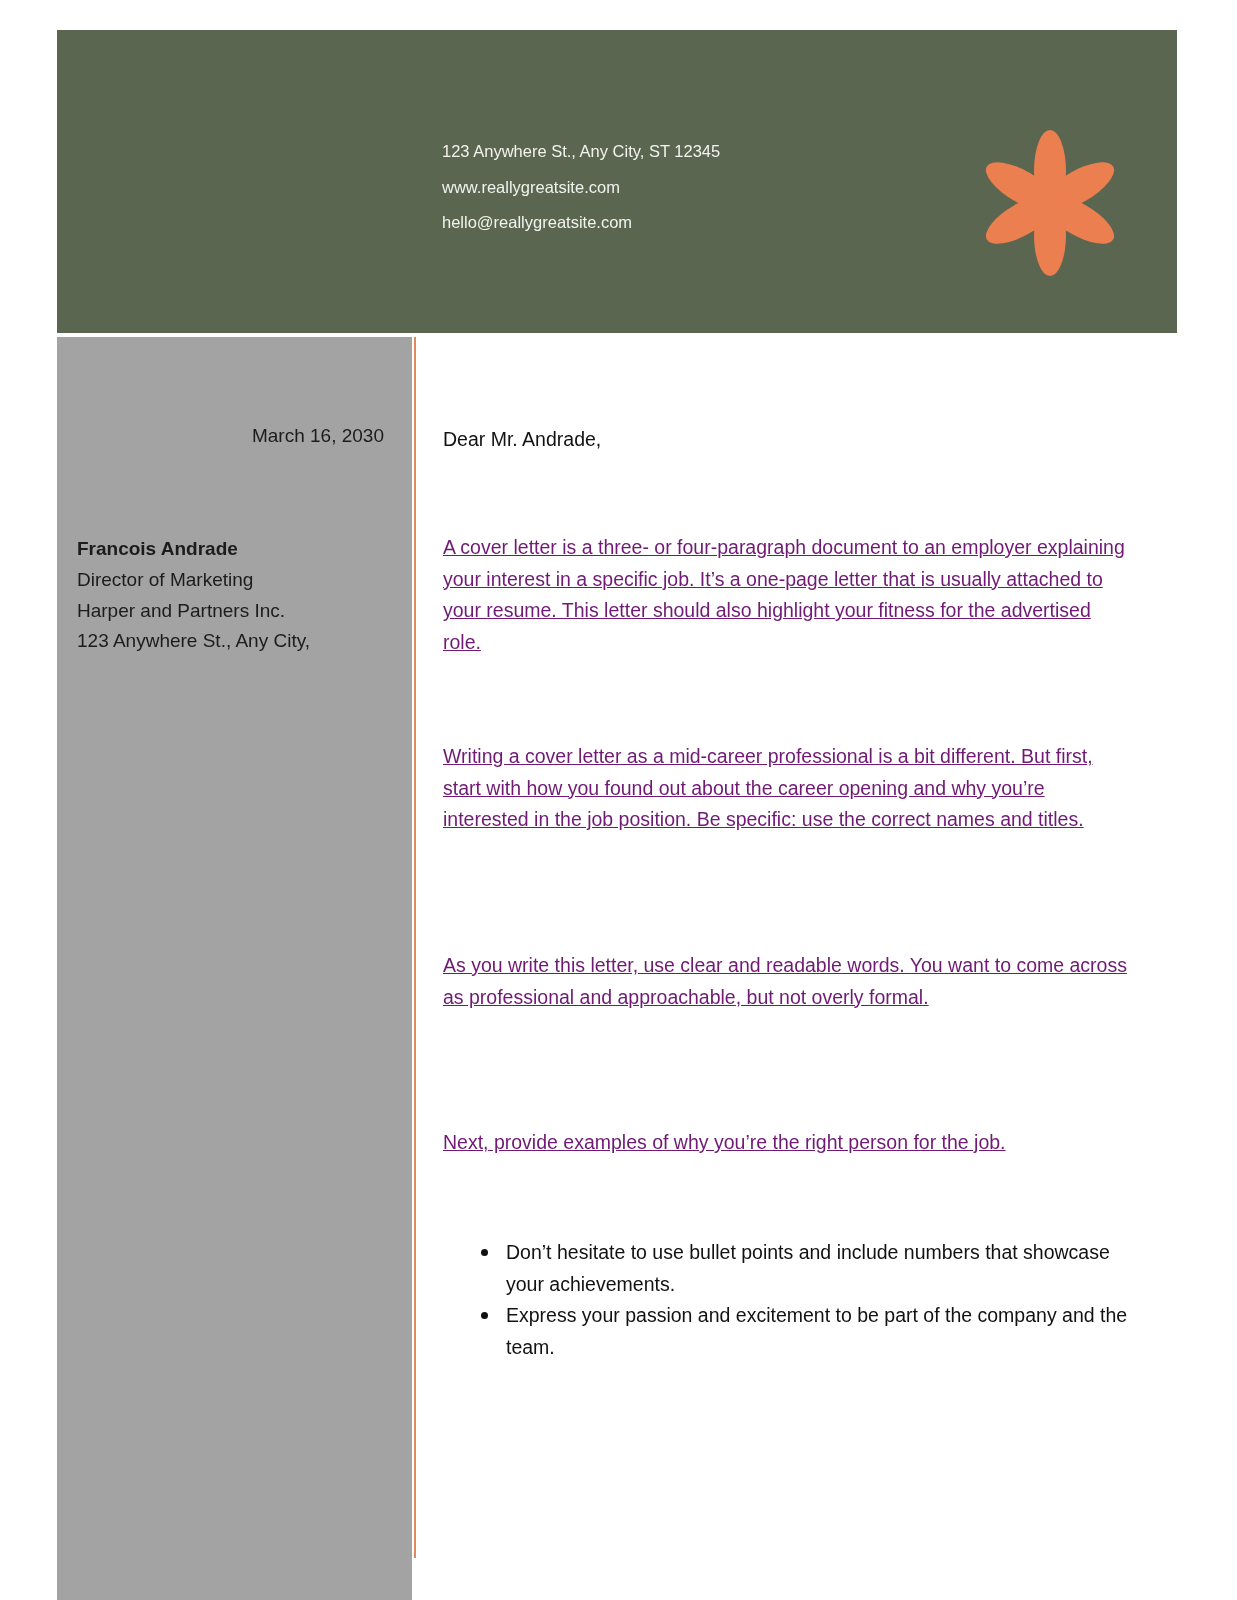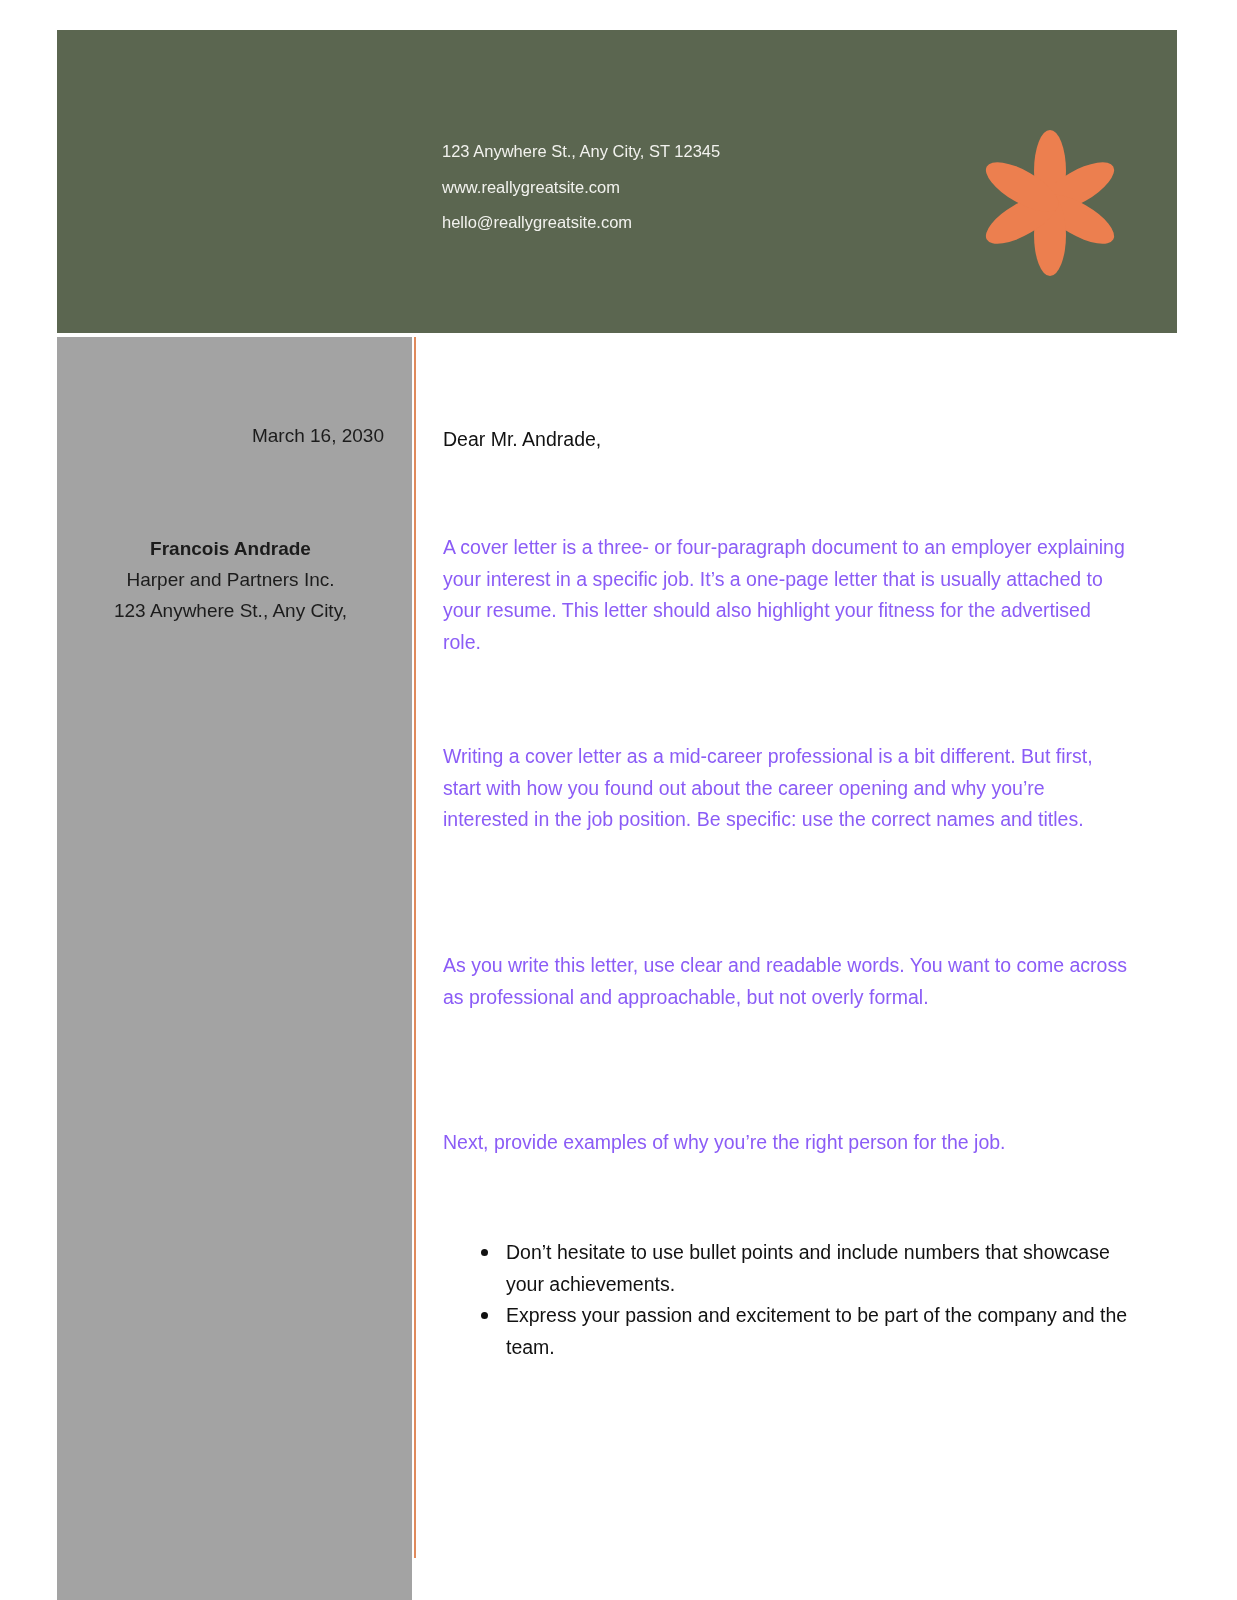--- a/index.html
+++ b/index.html
@@ -105,21 +105,21 @@
     font-size: 19px;
     color: #1c1c1c;
     white-space: nowrap;
   }
 
   .recipient {
     position: absolute;
     left: 20px;
     top: 197px;
     width: 307px;
-    text-align: center;
+    text-align: left;
     font-size: 19px;
     color: #1c1c1c;
     line-height: 1.62;
   }
 
   .recipient-name {
     display: block;
     font-weight: 700;
   }
   .recipient-line { display: block; }
@@ -140,21 +140,22 @@
     font-size: 19.5px;
     line-height: 1.55;
   }
 
   .para {
     position: absolute;
     left: 0;
     width: 690px;
     font-size: 19.5px;
     line-height: 1.62;
-    color: #8b5cf6;
+    color: #701a75;
+    text-decoration: underline;
   }
 
   .para-1 { top: 195px; }
   .para-2 { top: 404px; }
   .para-3 { top: 613px; }
   .para-4 { top: 790px; }
 
   .bullets {
     position: absolute;
     left: 18px;
@@ -211,20 +212,21 @@
       </div>
 
     </div>
   </div>
 
   <div class="sidebar">
     <div class="letter-date">March 16, 2030</div>
 
     <div class="recipient">
       <span class="recipient-name">Francois Andrade</span>
+      <span class="recipient-line">Director of Marketing</span>
       <span class="recipient-line">Harper and Partners Inc.</span>
       <span class="recipient-line">123 Anywhere St., Any City,</span>
     </div>
   </div>
 
   <div class="divider"></div>
 
   <div class="letter-body">
 
     <div class="salutation">Dear Mr. Andrade,</div>

